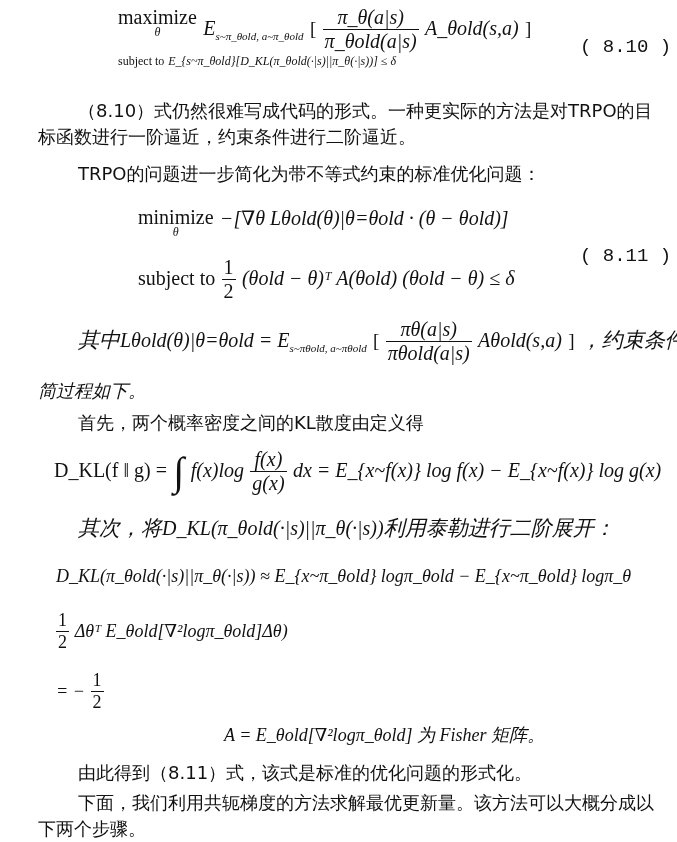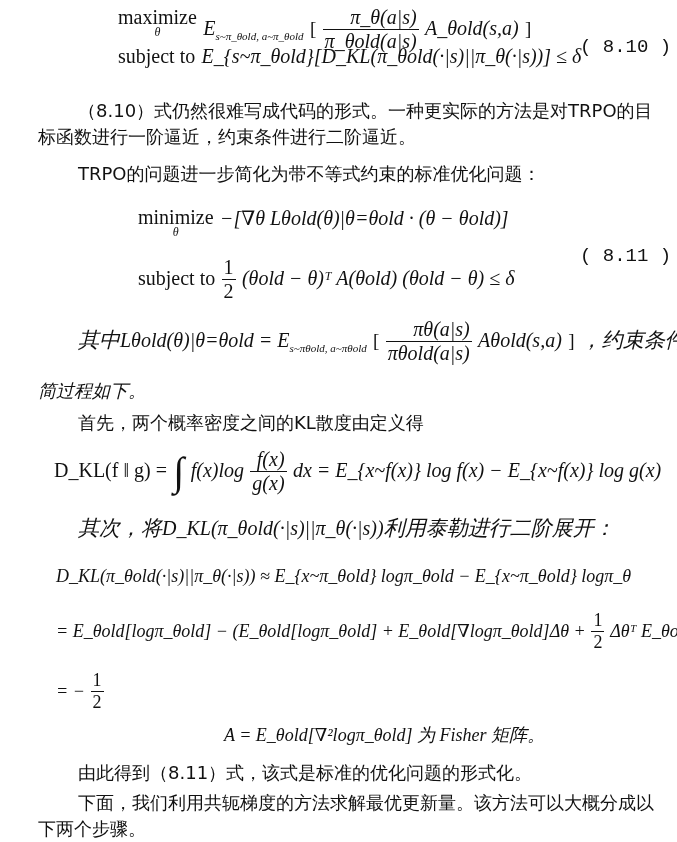--- a/index.html
+++ b/index.html
@@ -4,21 +4,21 @@
 <style>
   html, body { margin:0; padding:0; background:#ffffff; }
   body { width:677px; height:842px; position:relative; overflow:hidden;
          font-family:"DejaVu Serif","Liberation Serif",serif; color:#111; }
   .abs { position:absolute; white-space:nowrap; }
   .m { font-family:"Liberation Serif","DejaVu Serif",serif; font-style:italic; }
   .r { font-family:Liberation Serif, serif; font-style:normal; }
   .cn { font-family:"DejaVu Sans","Liberation Sans",sans-serif; font-size:21px;font-style:italic; }
   .p { position:absolute; left:38px; width:625px; font-family:"DejaVu Sans","Liberation Sans",sans-serif; font-size:18px; line-height:26px; }
   sub, sup { font-size:11px; }
-  .frac { display:inline-block; vertical-align:middle; text-align:right; }
+  .frac { display:inline-block; vertical-align:middle; text-align:center; }
   .frac .num { display:block; border-bottom:1px solid #111; padding:0 2px; }
   .frac .den { display:block; padding:0 2px; }
   .big { font-size:40px; vertical-align:middle; font-weight:100; }
   .eqnum { font-family:Liberation Mono, monospace; font-size:19px; }
   .hl { background:#a9c7e3; }
   .op { font-family:"Liberation Serif",serif; font-size:19px; }
   .under { display:inline-block; text-align:center; vertical-align:top; }
   .under .lbl { display:block; font-size:12px; font-style:italic; margin-top:-4px; }
 </style>
 </head>
@@ -32,21 +32,21 @@
   <span class="m">E</span><sub class="m">s~π_θold, a~π_θold</sub>
   <span class="op">[</span>
   <span class="frac m">
     <span class="num">π_θ(a|s)</span>
     <span class="den">π_θold(a|s)</span>
   </span>
   <span class="m">A_θold(s,a)</span>
   <span class="op">]</span>
 </div>
 <div class="abs eqnum" style="left:580px;top:36px;">( 8.10 )</div>
-<div class="abs" style="left:118px;top:44px;font-size:20px;">
+<div class="abs" style="left:118px;top:54px;font-size:12px;">
   <span class="r">subject to</span>
   <span class="m">E_{s~π_θold}[D_KL(π_θold(·|s)||π_θ(·|s))] ≤ δ</span>
 </div>
 
 <div class="p" style="top:98px;text-indent:40px;">（8.10）式仍然很难写成代码的形式。一种更实际的方法是对TRPO的目标函数进行一阶逼近，约束条件进行二阶逼近。</div>
 
 <div class="p" style="top:161px;text-indent:40px;">TRPO的问题进一步简化为带不等式约束的标准优化问题：</div>
 
 <div class="abs" style="left:138px;top:206px;font-size:20px;">
   <span class="under r">
@@ -90,21 +90,20 @@
   </span>
   <span class="m">dx = E_{x~f(x)} log f(x) − E_{x~f(x)} log g(x)</span>
 </div>
 
 <div class="abs" style="left:78px;top:514px;font-size:20px;">
   <span class="cn">其次，将</span><span class="m">D_KL(π_θold(·|s)||π_θ(·|s))</span><span class="cn">利用泰勒进行二阶展开：</span>
 </div>
 
 <div class="abs m" style="left:56px;top:566px;font-size:18px;">D_KL(π_θold(·|s)||π_θ(·|s)) ≈ E_{x~π_θold} logπ_θold − E_{x~π_θold} logπ_θ</div>
 <div class="abs" style="left:56px;top:610px;font-size:18px;">
-  <span class="m">= E_θold[logπ_θold] − (E_θold[logπ_θold] + E_θold[∇logπ_θold]Δθ +</span>
   <span class="frac r">
     <span class="num">1</span>
     <span class="den">2</span>
   </span>
   <span class="m">Δθᵀ E_θold[∇²logπ_θold]Δθ)</span>
 </div>
 <div class="abs" style="left:56px;top:670px;font-size:18px;">
   <span class="m">= −</span>
   <span class="frac r">
     <span class="num">1</span>

